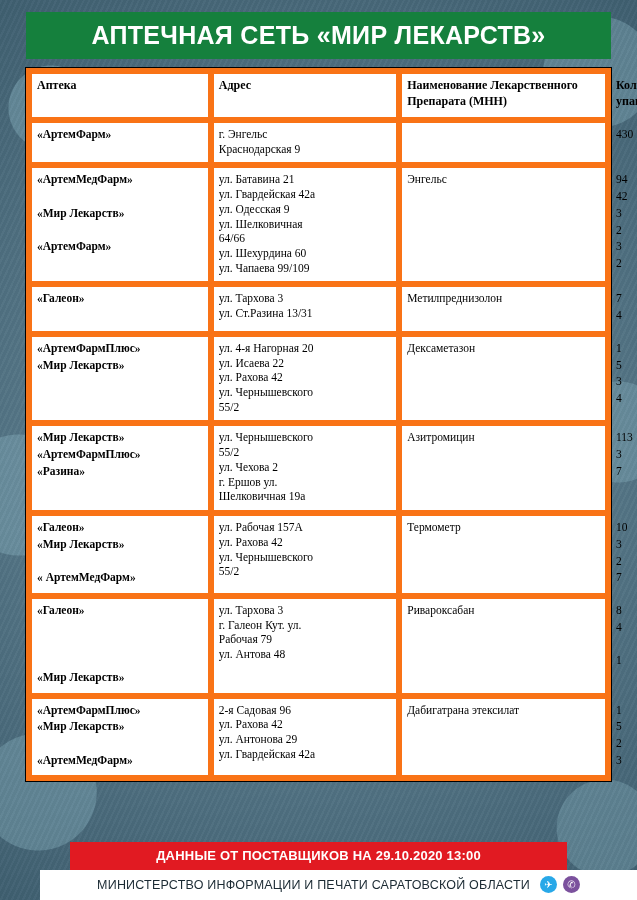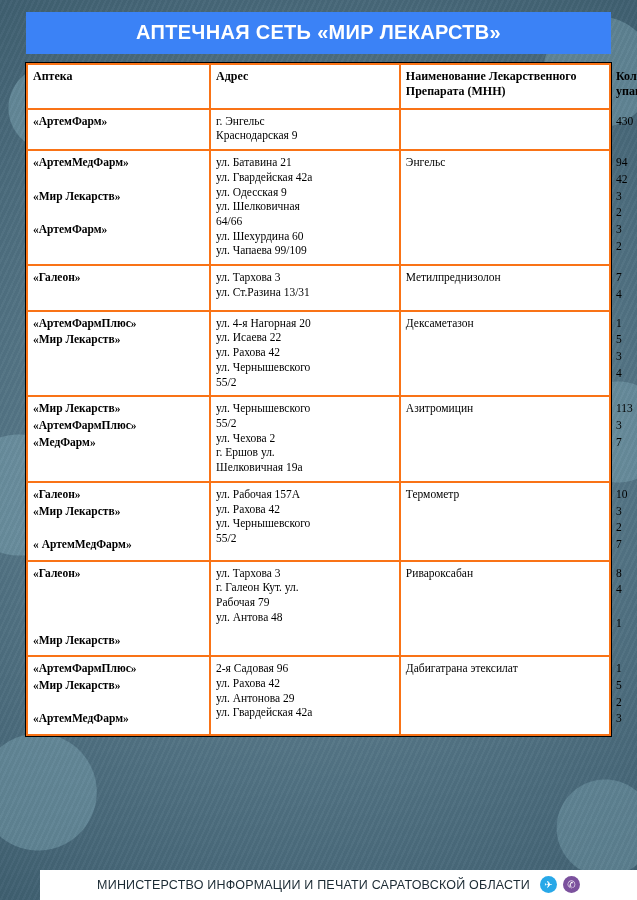--- a/index.html
+++ b/index.html
@@ -42,26 +42,26 @@
     position: relative;
     z-index: 2;
     width: 637px;
     height: 900px;
     box-sizing: border-box;
     padding: 12px 12px 0 12px;
   }
 
   
   .title-bar {
-    background: #3b82f6;
+    background: #15803d;
     color: #ffffff;
     text-align: center;
     font-family: "Liberation Sans", sans-serif;
     font-weight: bold;
-    font-size: 20px;
+    font-size: 25px;
     letter-spacing: .3px;
     padding: 10px 6px 11px 6px;
     margin: 0 14px 8px 14px;
     line-height: 1.05;
   }
 
   
   .table-wrap {
     background: #ffffff;
     margin: 0 13px;
@@ -69,21 +69,21 @@
     box-sizing: border-box;
   }
   table {
     border-collapse: collapse;
     width: 100%;
     table-layout: fixed;
     font-size: 11.5px;
     color: #000;
   }
   th, td {
-    border: 2px solid #f97316;
+    border: 6px solid #f97316;
     vertical-align: top;
     padding: 4px 5px 6px 5px;
     line-height: 1.28;
   }
   thead th {
     font-weight: bold;
     font-size: 12px;
     text-align: left;
     padding-bottom: 8px;
   }
@@ -255,21 +255,21 @@
               <span class="ln">1</span>
               <span class="ln">5</span>
               <span class="ln">3</span>
               <span class="ln">4</span>
             </td>
           </tr>
           <tr>
             <td class="pharm">
               <span class="ln">«Мир Лекарств»</span>
               <span class="ln">«АртемФармПлюс»</span>
-              <span class="ln">«МедФарм»</span>
+              <span class="ln">«Разина»</span>
             </td>
             <td class="addr">
               <span class="ln">ул. Чернышевского</span>
               <span class="ln">55/2</span>
               <span class="ln">ул. Чехова 2</span>
               <span class="ln">г. Ершов ул.</span>
               <span class="ln">Шелковичная 19а</span>
             </td>
             <td class="drug">
               <span class="ln">Азитромицин</span>
@@ -350,20 +350,21 @@
               <span class="ln">3</span>
             </td>
           </tr>
         </tbody>
     </table>
   </div>
 
 </div>
 
 <div class="footer">
+  <div class="footer-red">ДАННЫЕ ОТ ПОСТАВЩИКОВ НА 29.10.2020 13:00</div>
   <div class="footer-white">
     <span class="ministry">МИНИСТЕРСТВО ИНФОРМАЦИИ И ПЕЧАТИ САРАТОВСКОЙ ОБЛАСТИ</span>
     <span class="social">
       <span class="badge tg">✈</span>
       <span class="badge vb">✆</span>
     </span>
   </div>
 </div>
 
 </body></html>

